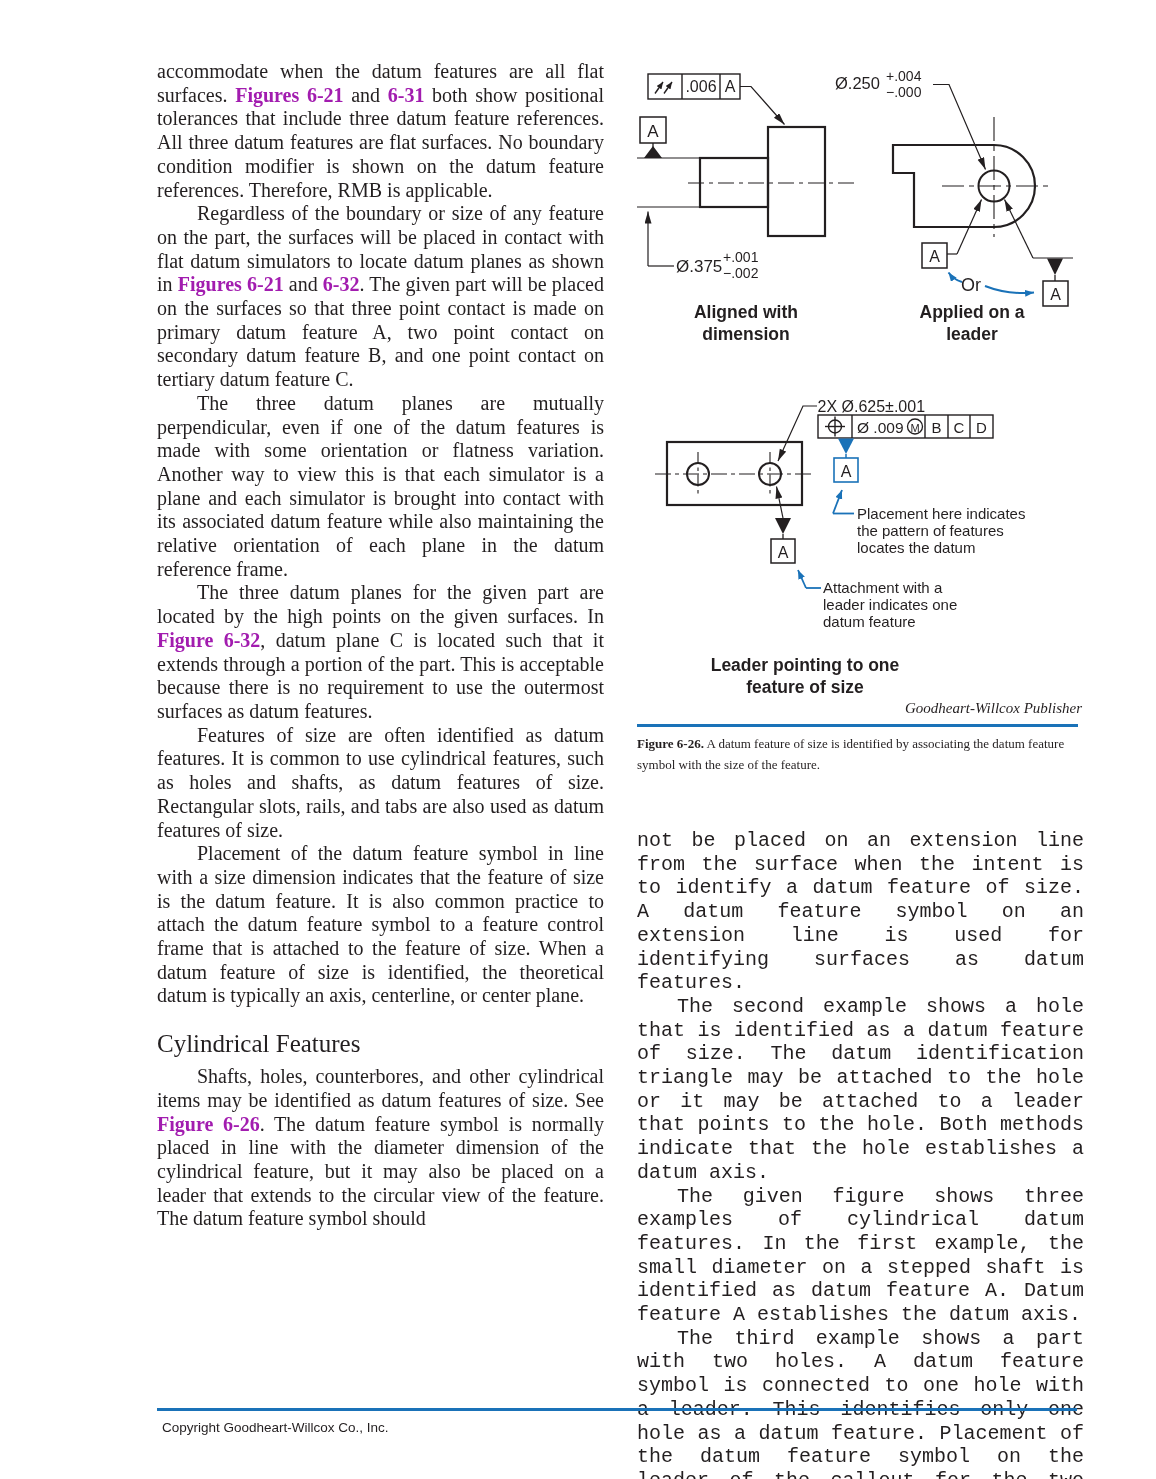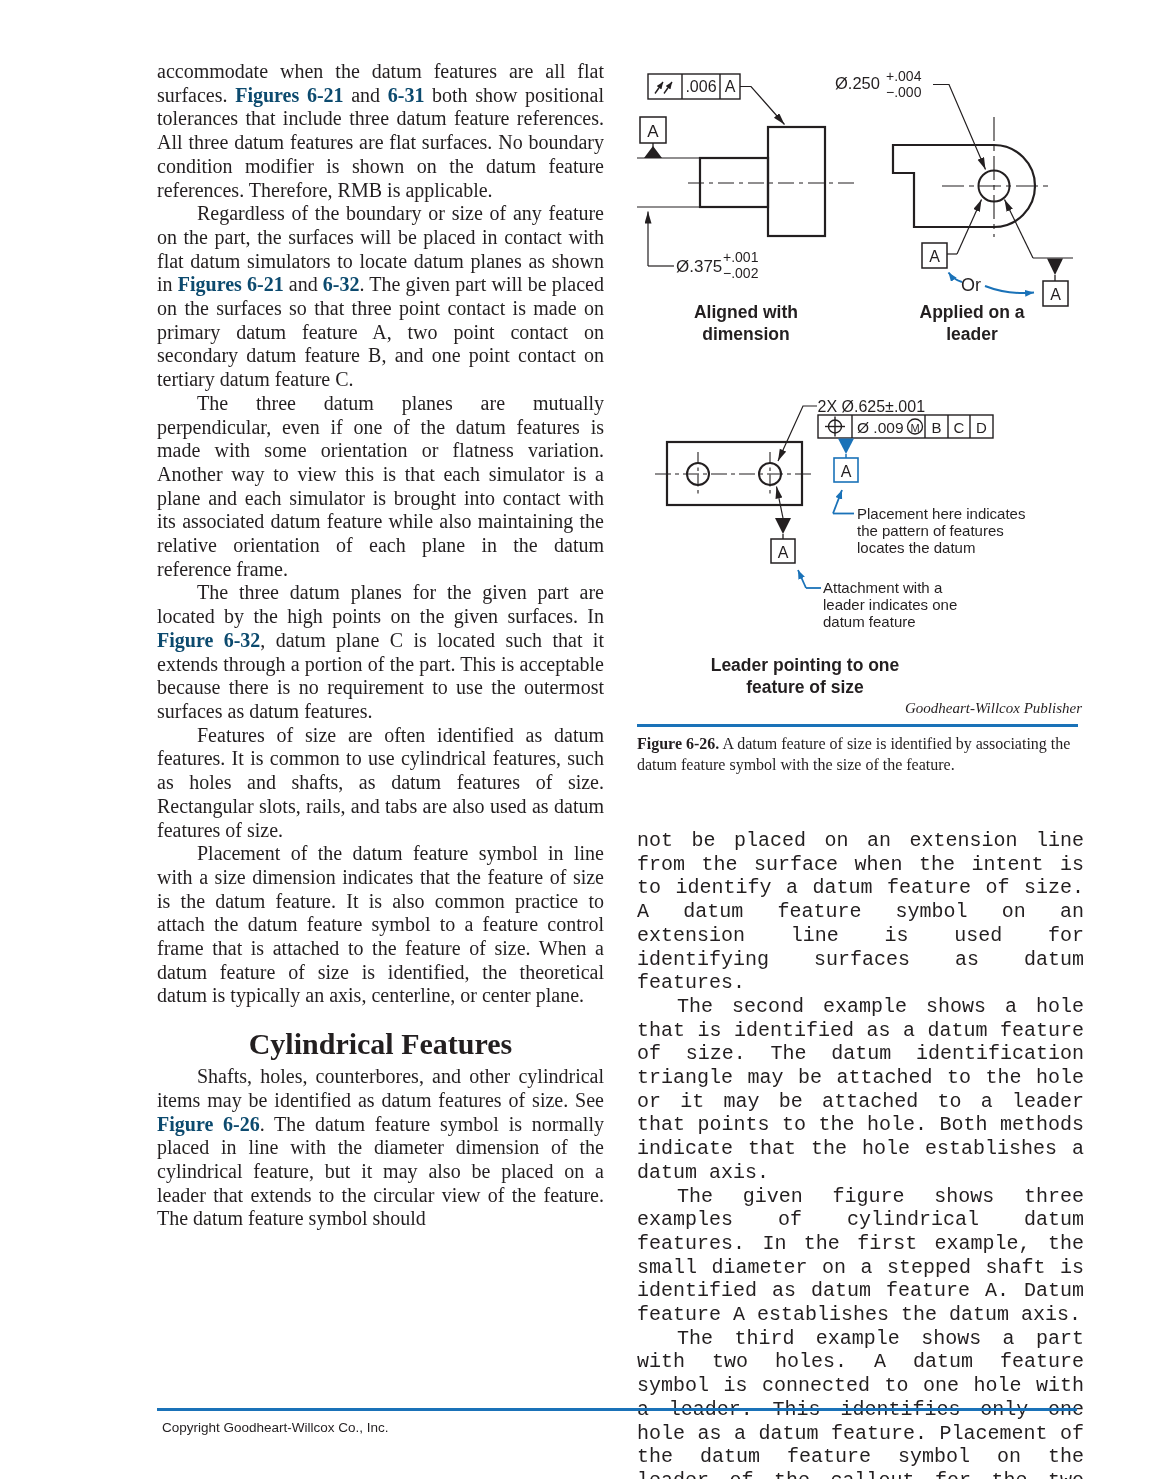--- a/index.html
+++ b/index.html
@@ -3,30 +3,30 @@
 <meta charset="utf-8">
 <style>
   html,body{margin:0;padding:0;background:#ffffff;}
   .page{position:relative;width:1156px;height:1479px;background:#ffffff;overflow:hidden;
         font-family:"Liberation Serif",serif;color:#231f20;}
   .col{position:absolute;width:447px;}
   .col.left{left:157px;top:60px;}
   .col.right{left:637px;top:829px;font-family:Liberation Mono, monospace;}
   .para{margin:0;font-size:20px;line-height:23.7px;text-align:justify;color:#231f20;}
   .para.ind{text-indent:40px;}
-  .ref{color:#0c4a6e;font-weight:bold;}
+  .ref{color:#a21caf;font-weight:bold;}
   .cap-bold{font-weight:bold;}
   .heading{margin:30px 0 13px 0;font-family:"Liberation Sans",sans-serif;font-weight:bold;
            font-size:27px;line-height:30px;color:#0d6db5;}
-  .subheading{margin:23px 0 8px 0;font-size:30px;line-height:26px;font-weight:bold;color:#231f20;text-align:center;}
+  .subheading{margin:23px 0 8px 0;font-size:25px;line-height:26px;font-weight:normal;color:#231f20;}
   .figure-svg{position:absolute;left:630px;top:40px;}
   .credit{position:absolute;left:634px;top:700px;width:448px;text-align:right;
           font-style:italic;font-size:15px;color:#231f20;}
   .caption-rule{position:absolute;left:637px;top:724px;width:441px;height:3px;background:#1a72b8;}
-  .caption{position:absolute;left:637px;top:733px;width:446px;font-size:16px;line-height:21px;
+  .caption{position:absolute;left:637px;top:733px;width:446px;font-size:13px;line-height:21px;
            text-align:left;color:#231f20;}
   .footer-rule{position:absolute;left:157px;top:1408px;width:920px;height:3px;background:#1a72b8;}
   .footer-left{position:absolute;left:162px;top:1420px;font-family:"Liberation Sans",sans-serif;
                font-size:13.5px;color:#231f20;}
   .footer-right{position:absolute;left:400px;top:1417px;width:677px;text-align:right;
                 font-family:"Liberation Sans",sans-serif;font-size:17px;color:#231f20;}
   .footer-right .chap{font-style:italic;}
   .footer-right .chtitle{margin-left:10px;}
   .footer-right .pageno{margin-left:20px;font-weight:bold;}
   svg text{font-family:"Liberation Sans",sans-serif;fill:#231f20;}

